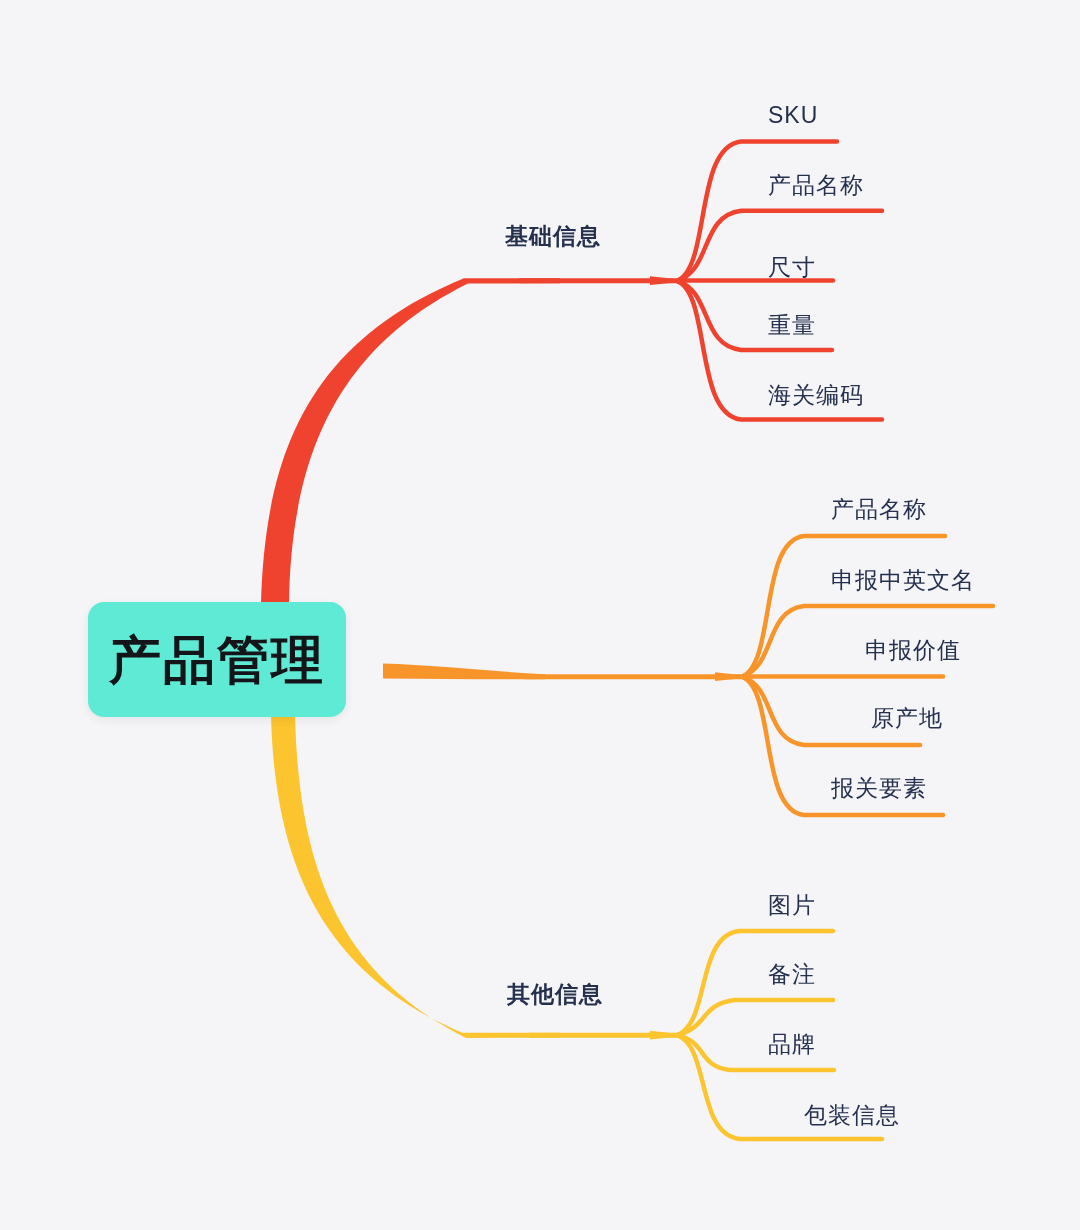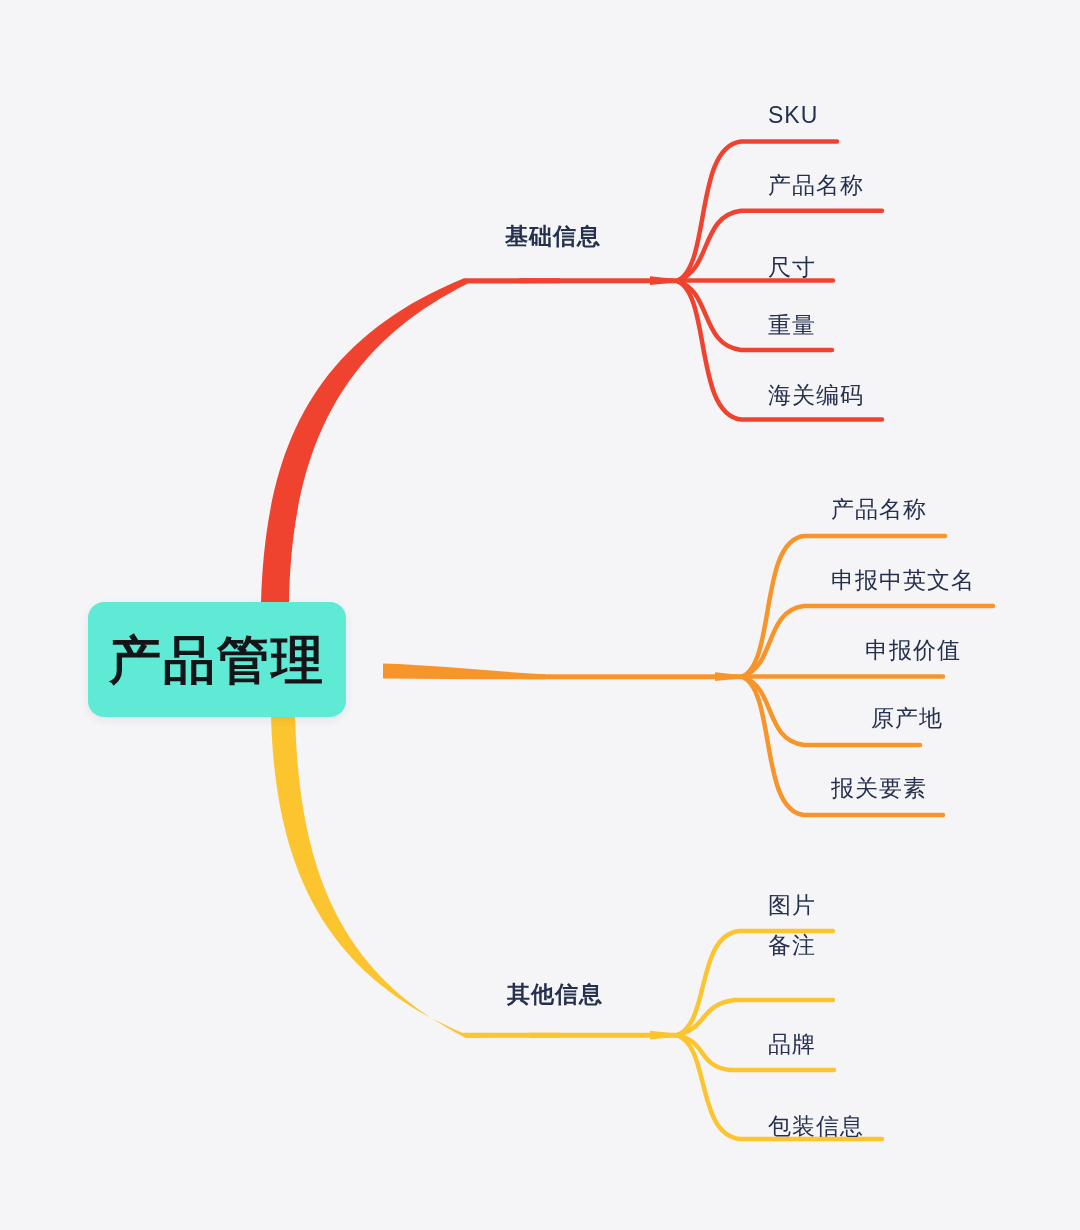--- a/index.html
+++ b/index.html
@@ -76,17 +76,17 @@
   <div class="child-label" style="left:768px;top:310px;text-align:center;">重量</div>
   <div class="child-label" style="left:768px;top:380px;">海关编码</div>
 
   <div class="child-label" style="left:831px;top:494px;">产品名称</div>
   <div class="child-label" style="left:831px;top:565px;">申报中英文名</div>
   <div class="child-label" style="left:831px;top:635px;margin-left:34px;">申报价值</div>
   <div class="child-label" style="left:831px;top:703px;margin-left:40px;">原产地</div>
   <div class="child-label" style="left:831px;top:773px;">报关要素</div>
 
   <div class="child-label" style="left:768px;top:890px;">图片</div>
-  <div class="child-label" style="left:768px;top:930px;">备注</div>
+  <div class="child-label" style="left:768px;top:959px;">备注</div>
   <div class="child-label" style="left:768px;top:1029px;">品牌</div>
-  <div class="child-label" style="left:768px;top:1100px;margin-top:11px;">包装信息</div>
+  <div class="child-label" style="left:804px;top:1100px;">包装信息</div>
 
 </div>
 
 </body></html>

